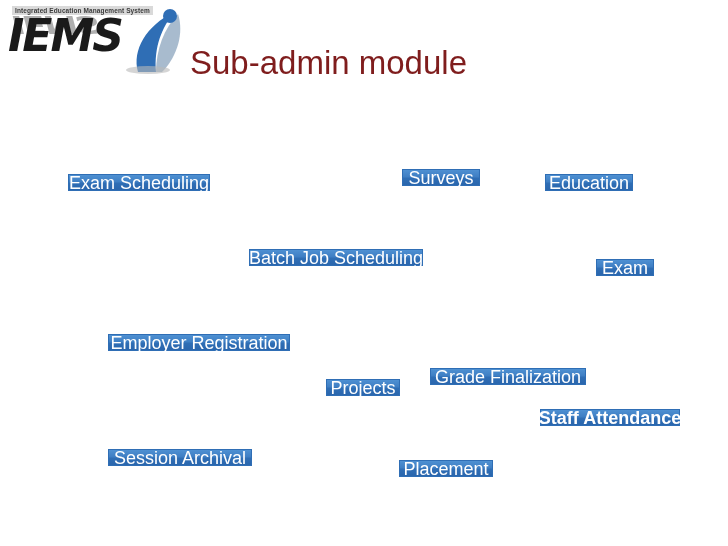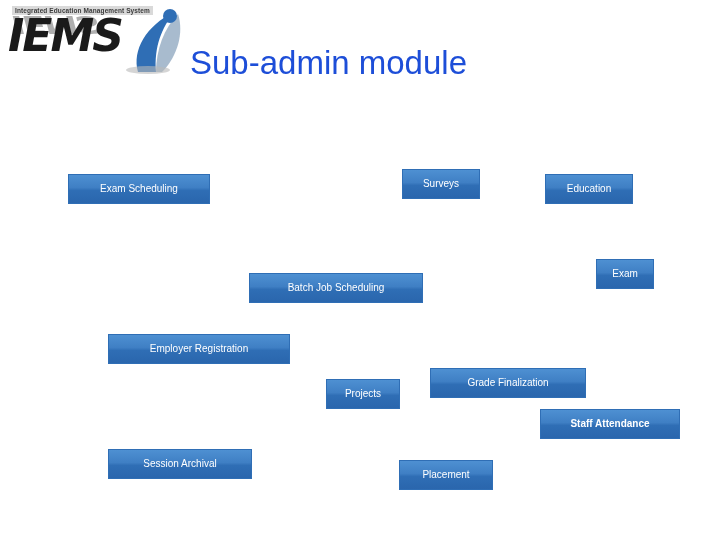--- a/index.html
+++ b/index.html
@@ -74,41 +74,41 @@
     width: 60px;
     height: 68px;
   }
 
   
   .title {
     position: absolute;
     left: 190px;
     top: 44px;
     font-size: 33px;
-    color: #1d4ed8;
+    color: #7f1d1d;
     font-family: "Liberation Sans", sans-serif;
     white-space: nowrap;
   }
 
   
   .node {
     position: absolute;
     box-sizing: border-box;
     background: linear-gradient(to bottom, #4e90d2 0%, #3f7fc4 45%, #2f6eb5 55%, #2a66ad 100%);
     border: 1px solid #2f6eb5;
     color: #ffffff;
-    font-size: 10px;
+    font-size: 18px;
     font-family: "Liberation Sans", sans-serif;
     line-height: 1;
     display: flex;
     align-items: center;
     justify-content: center;
     padding: 0 10px;
     white-space: nowrap;
-    height: 30px;
+    height: 17px;
   }
 </style>
 </head>
 <body>
 
 <div class="slide">
 
   <div class="logo">
     <div class="logo-tagline">Integrated Education Management System</div>
     <div class="logo-text-shadow">IEMS</div>
@@ -119,21 +119,21 @@
       <circle cx="44" cy="10" r="7" fill="#2f6eb5"></circle>
       <ellipse cx="22" cy="64" rx="22" ry="4" fill="#b9b9b9" opacity="0.6"></ellipse>
     </svg>
   </div>
 
   <div class="title">Sub-admin module</div>
 
   <div class="node" style="left:68px;  top:174px; width:142px;">Exam Scheduling</div>
   <div class="node" style="left:360px; top:169px; width:78px;margin-left:42px;">Surveys</div>
   <div class="node" style="left:545px; top:174px; width:88px;">Education</div>
-  <div class="node" style="left:249px; top:249px; width:174px;margin-top:24px;">Batch Job Scheduling</div>
+  <div class="node" style="left:249px; top:249px; width:174px;">Batch Job Scheduling</div>
   <div class="node" style="left:596px; top:259px; width:58px;">Exam</div>
   <div class="node" style="left:430px; top:324px; width:156px;margin-top:44px;">Grade Finalization</div>
   <div class="node" style="left:68px;  top:334px; width:182px;margin-left:40px;">Employer Registration</div>
   <div class="node" style="left:290px; top:379px; width:74px;margin-left:36px;">Projects</div>
   <div class="node" style="left:540px; top:409px; width:140px;font-weight:bold;">Staff Attendance</div>
   <div class="node" style="left:108px; top:449px; width:144px;">Session Archival</div>
   <div class="node" style="left:399px; top:460px; width:94px;">Placement</div>
 
 </div>
 

